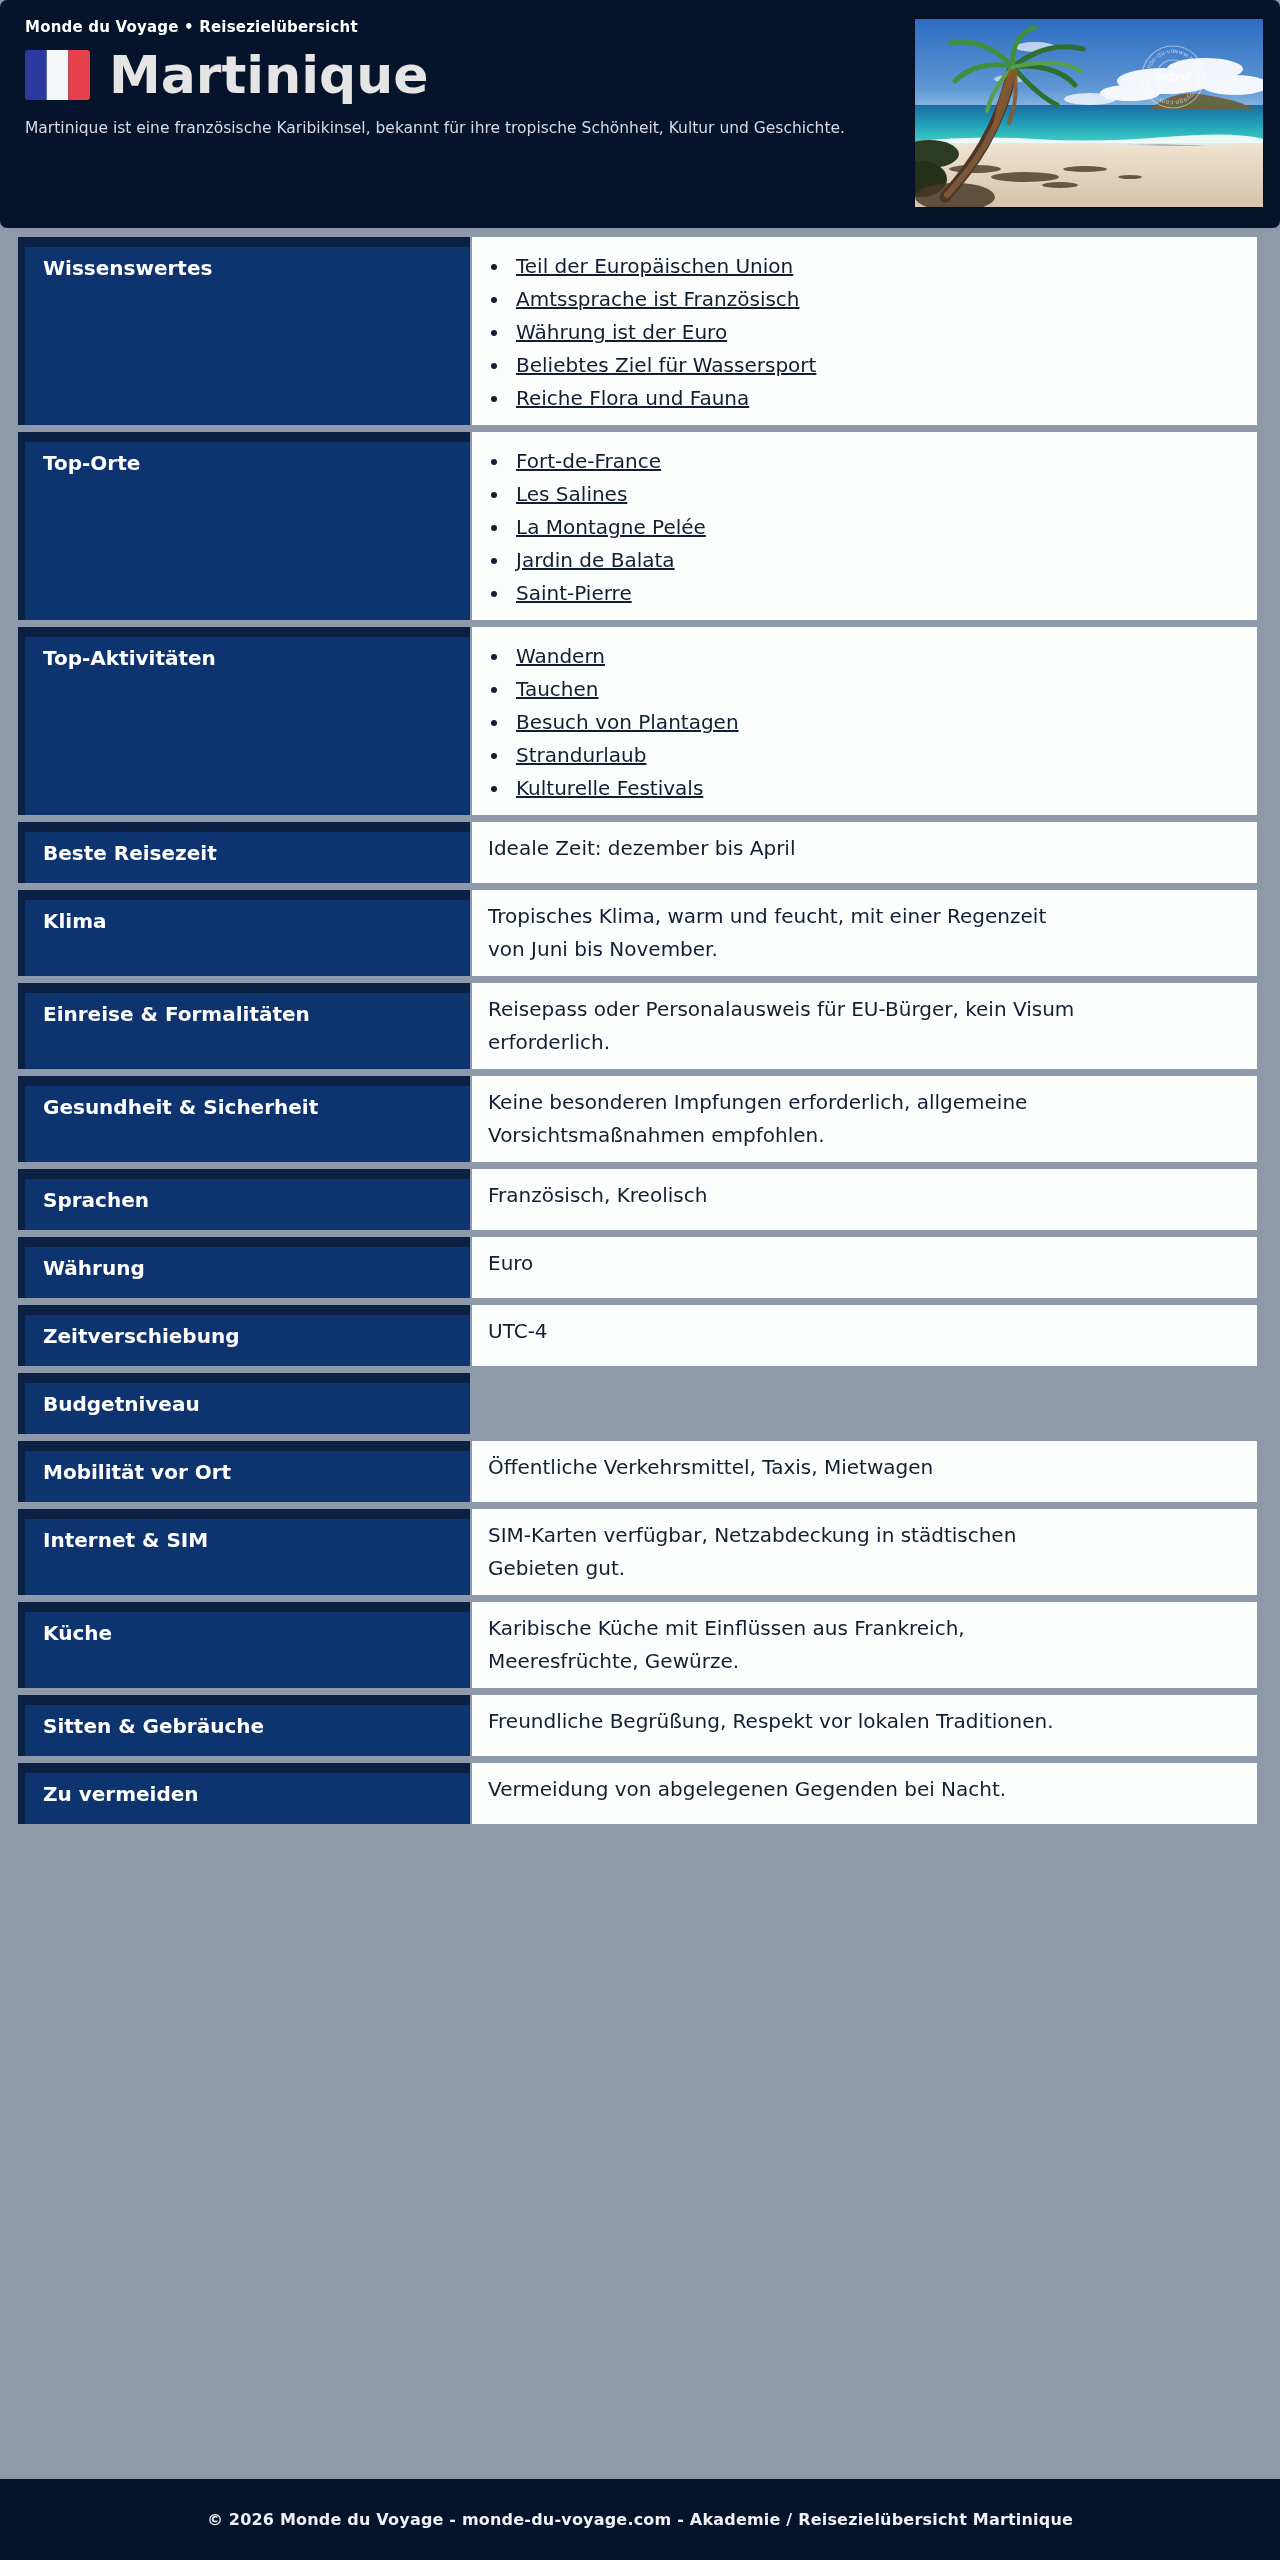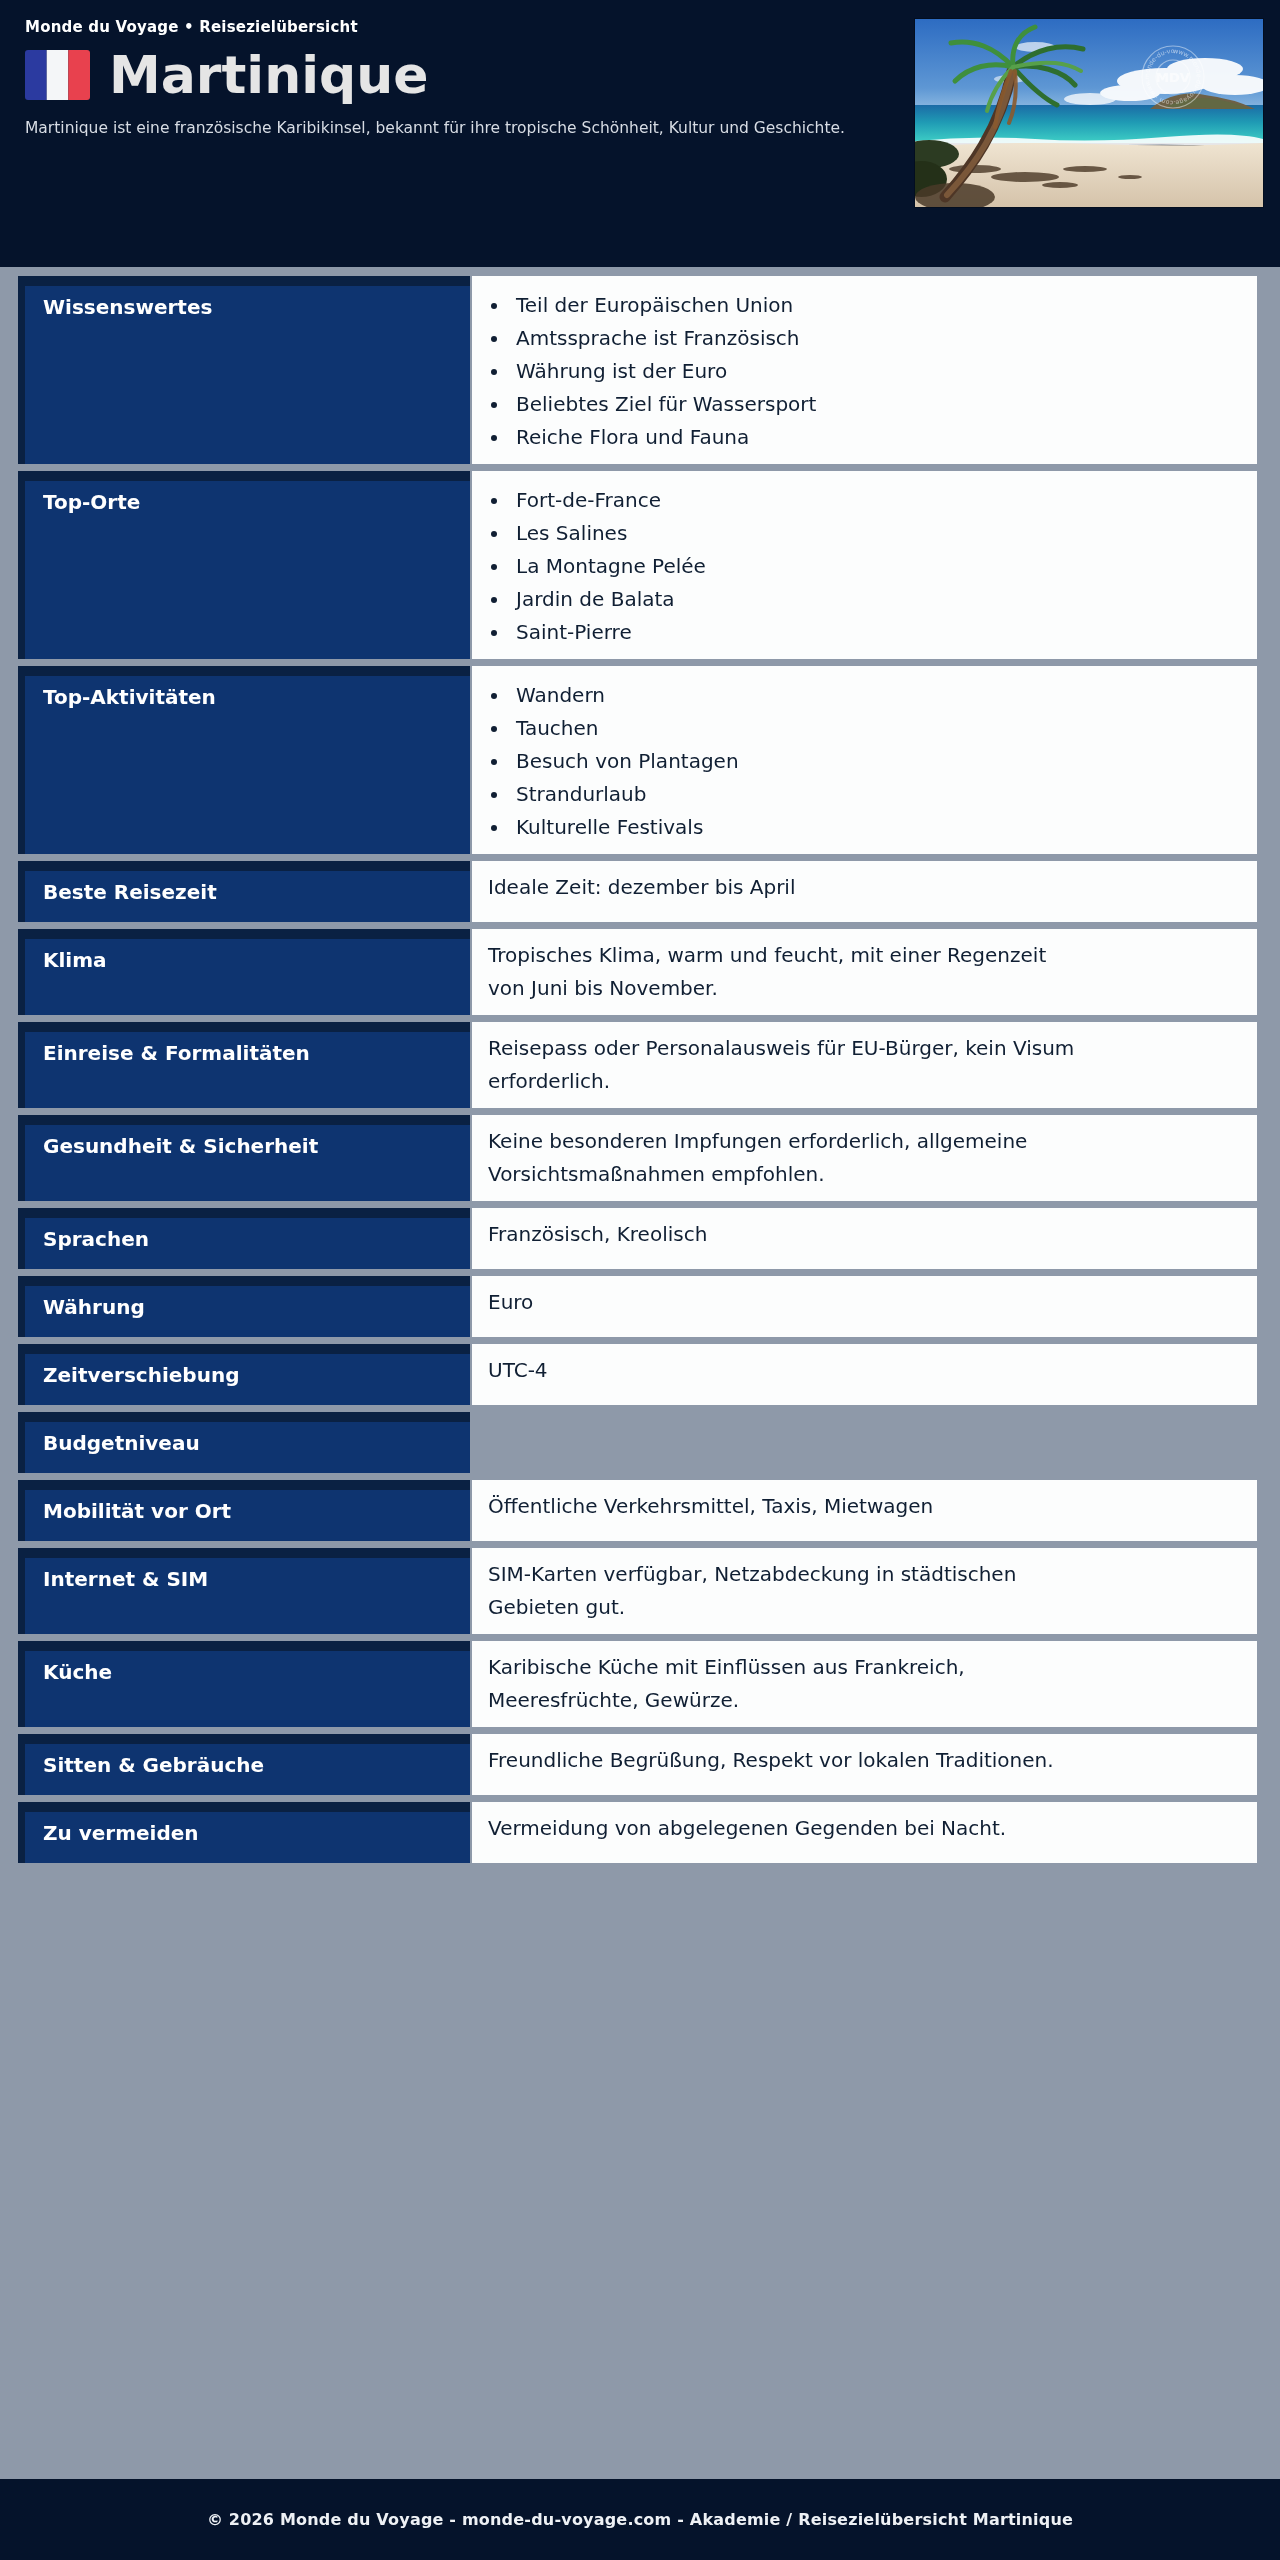--- a/index.html
+++ b/index.html
@@ -9,25 +9,26 @@
     min-height: 2560px;
     background: #8e99a9;
     font-family: "DejaVu Sans", "Liberation Sans", sans-serif;
     display: flex;
     flex-direction: column;
   }
 
   
   .site-header {
     position: relative;
-    height: 267px;
+    height: 228px;
     background: #05132b;
     color: #ffffff;
     padding: 18px 0 0 25px;
     flex: 0 0 auto;
+    border-radius: 7px;
   }
   .breadcrumb {
     font-size: 15px;
     font-weight: bold;
     letter-spacing: 0.2px;
     color: #ffffff;
   }
   .title-row {
     display: flex;
     align-items: center;
@@ -80,21 +81,21 @@
   }
   .cell-content {
     flex: 1 1 auto;
     margin-left: 2px;
     background: #fcfdfd;
     color: #101f33;
     font-size: 20px;
     line-height: 33px;
     padding: 10px 24px 10px 16px;
   }
-  .cell-content ul { margin: 3px 0 0 0; padding-left: 22px; }
+  .cell-content ul { margin: 3px 0 0 0; padding-left: 22px; text-decoration: underline; }
   .cell-content li { padding-left: 6px; }
   .cell-content p  { margin: 0; max-width: 588px; }
 
   .spacer { flex: 1 1 auto; }
 
   
   .site-footer {
     flex: 0 0 auto;
     height: 81px;
     background: #05132b;

